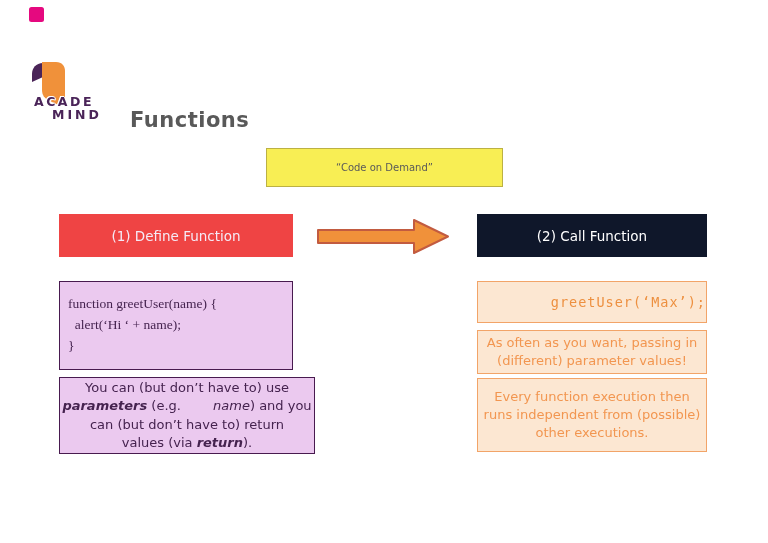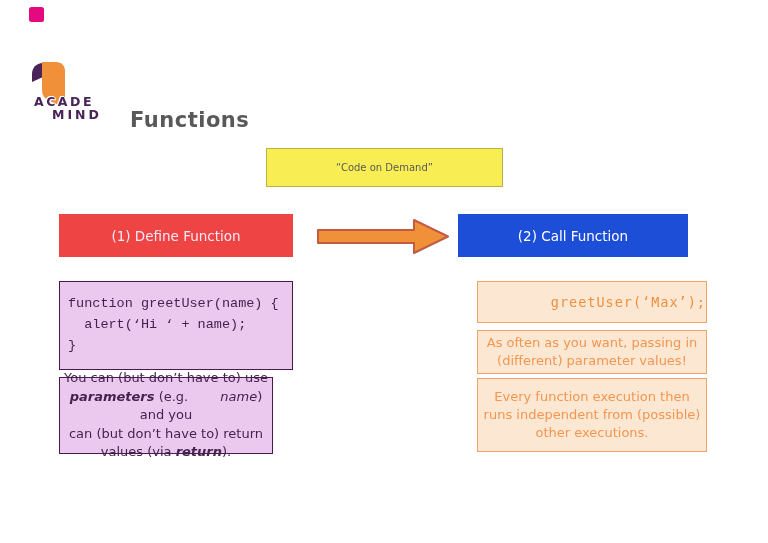--- a/index.html
+++ b/index.html
@@ -15,21 +15,21 @@
   .page-title{font-weight:bold;font-size:21px;letter-spacing:0.5px;margin-top:24px;}
 
   .centerbox{display:flex;align-items:center;justify-content:center;text-align:center;}
 
   .banner{border-width:1.5px;border-style:solid;font-size:10px;}
 
   .colhdr{border:none;font-size:13.5px;}
 
   .codebox-l{border-width:1.5px;border-style:solid;}
   .codebox-l pre{margin:0;padding:11px 0 0 8px;
-      font-family:Liberation Mono, monospace;
+      font-family:Liberation Serif, serif;
       font-size:13.5px;line-height:21px;}
 
   .notebox{border-width:1.5px;border-style:solid;font-size:13px;line-height:18.5px;
            white-space:pre-line;}
 
   .codebox-r{border-width:1.5px;border-style:solid;
       font-family:"DejaVu Sans Mono","Liberation Mono",monospace;
       font-size:13.5px;letter-spacing:1px;justify-content:flex-end;}
 
   .notebox-r{border-width:1.5px;border-style:solid;font-size:13px;line-height:18px;
@@ -58,31 +58,31 @@
   </div>
 
   <div class="abs centerbox colhdr" style="left: 59px; top: 214px; width: 234px; height: 43px; background-color: #ef4444;">
     <span style="color: rgb(245, 234, 246);">(1) Define Function</span>
   </div>
 
   <svg class="abs" style="left:317px;top:218px;" width="134" height="37" viewBox="0 0 134 37">
     <polygon points="1,12 97,12 97,2 131,18.5 97,35 97,25 1,25" stroke-width="2" stroke-linejoin="round" style="fill: rgb(240, 145, 58); stroke: rgb(194, 91, 64);"></polygon>
   </svg>
 
-  <div class="abs centerbox colhdr" style="left: 458px; top: 214px; width: 230px; height: 43px; background-color: #1d4ed8;">
+  <div class="abs centerbox colhdr" style="left: 477px; top: 214px; width: 230px; height: 43px; background-color: #0f172a;">
     <span style="color: rgb(255, 255, 255);">(2) Call Function</span>
   </div>
 
   <div class="abs codebox-l" style="left: 59px; top: 281px; width: 234px; height: 89px; background-color: rgb(235, 201, 239); border-color: rgb(72, 26, 79);">
     <pre style="color: rgb(69, 35, 79);">function greetUser(name) {
   alert(‘Hi ‘ + name);
 }</pre>
   </div>
 
-  <div class="abs centerbox notebox" style="left: 59px; top: 377px; width: 214px; height: 77px; background-color: rgb(235, 201, 239); border-color: rgb(72, 26, 79); color: rgb(69, 35, 79);">
+  <div class="abs centerbox notebox" style="left: 59px; top: 377px; width: 256px; height: 77px; background-color: rgb(235, 201, 239); border-color: rgb(72, 26, 79); color: rgb(69, 35, 79);">
     <div><span>You can (but don’t have to) use
 </span><span style="font-weight: bold; font-style: italic;">parameters</span><span> (e.g. </span><span style="font-style: italic; margin-left: 28px;">name</span><span>) and you
 can (but don’t have to) return
 values (via </span><span style="font-weight: bold; font-style: italic;">return</span><span>).</span></div>
   </div>
 
   <div class="abs centerbox codebox-r" style="left: 477px; top: 281px; width: 230px; height: 42px; background-color: rgb(252, 231, 210); border-color: rgb(242, 164, 104);">
     <span style="color: rgb(237, 144, 64);">greetUser(‘Max’);</span>
   </div>
 

